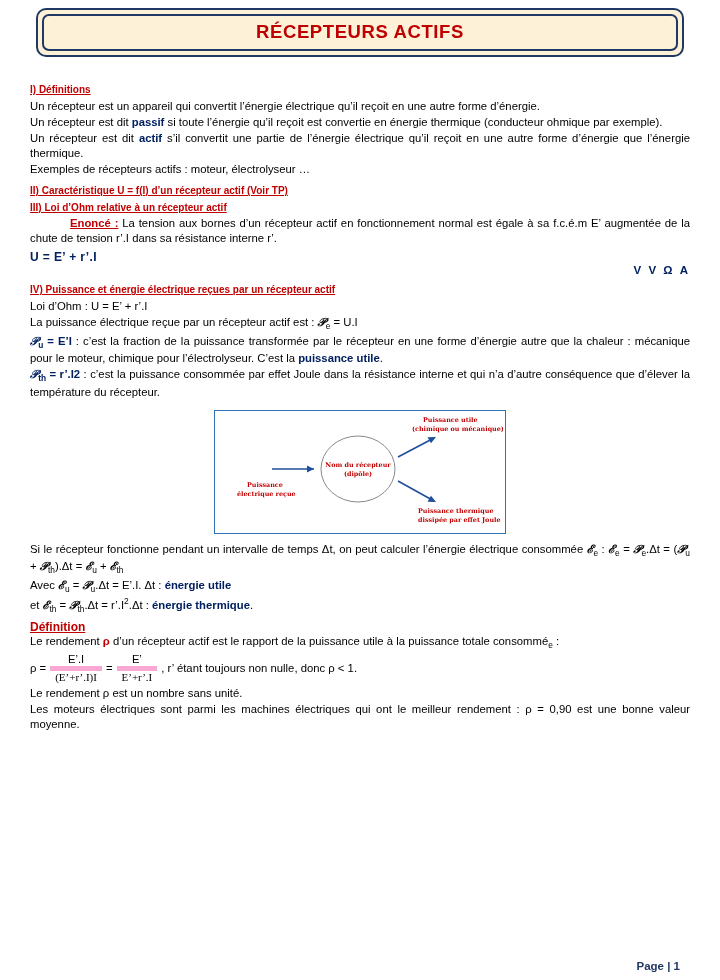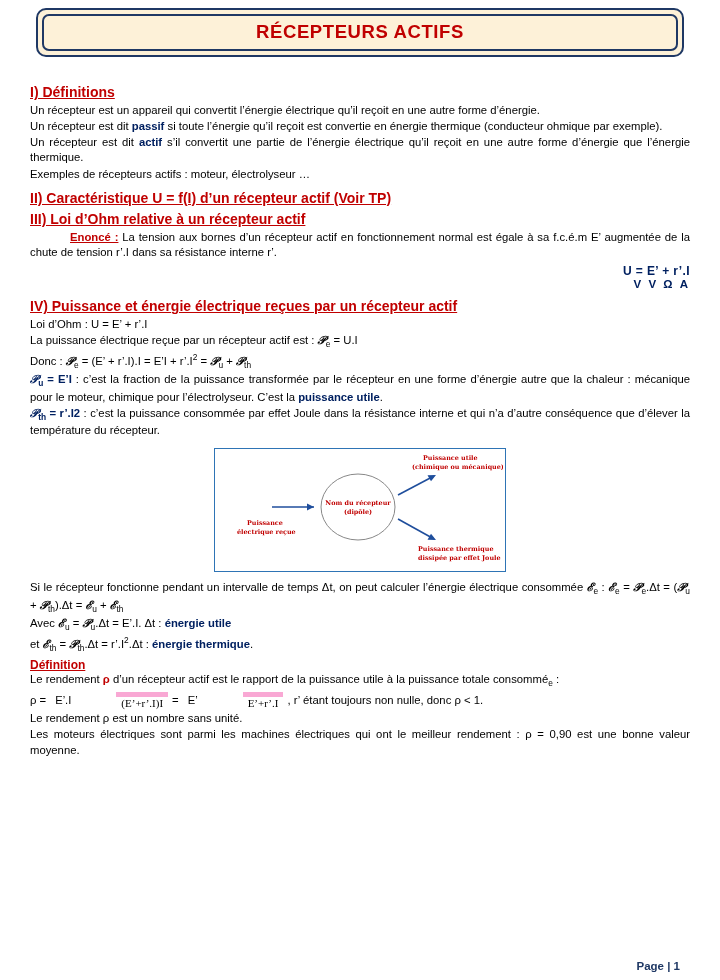--- a/index.html
+++ b/index.html
@@ -44,39 +44,39 @@
     font-size: 18.5px;
     letter-spacing: 0.6px;
   }
   
   .content {
     margin: 0 30px;
     padding-top: 6px;
   }
   h2.section {
     color: #c00000;
-    font-size: 14px;
+    font-size: 10px;
     font-weight: bold;
     margin: 8px 0 3px 0;
     text-decoration: underline;
     line-height: 1.15;
   }
   h2.section.tight { margin-top: 5px; }
   p {
     margin: 0 0 1px 0;
     text-align: justify;
     line-height: 1.34;
     font-size: 11.3px;
   }
   b.navy { color: #002060; font-weight: bold; }
   .red { color: #c00000; }
   sub { font-size: 8.4px; }
   sup { font-size: 8.4px; }
   .eq-main {
-    text-align: right;
+    text-align: left;
     font-weight: bold;
     color: #002060;
     font-size: 12px;
     margin-top: 4px;
     letter-spacing: 0.4px;
   }
   .eq-units {
     text-align: right;
     font-weight: bold;
     color: #002060;
@@ -114,26 +114,25 @@
   .figure svg { display: block; }
   
   .frac-line {
     display: flex;
     align-items: center;
     margin: 2px 0 2px 0;
     font-size: 11.3px;
   }
   .frac {
     display: inline-flex;
-    flex-direction: row;
+    flex-direction: column;
     align-items: center;
     vertical-align: middle;
     margin: 0 4px;
     line-height: 1.15;
-    gap: 40px;
   }
   .frac .num {
     padding: 0 5px 0px 5px;
     font-size: 11.2px;
   }
   .frac .den {
     border-top: 5px solid #f9a8d4;
     padding: 0px 5px 0 5px;
     font-size: 11px;
     font-family: Liberation Serif, serif;
@@ -173,21 +172,20 @@
     <p><span class="enonce">Enoncé :</span><span> La tension aux bornes d’un récepteur actif en fonctionnement normal est égale à sa f.c.é.m E’ augmentée de la chute de tension r’.I dans sa résistance interne r’.</span></p>
     <div class="eq-main">U = E’ + r’.I</div>
     <div class="eq-units">V    V     Ω A</div>
 
     <h2 class="section">IV) Puissance et énergie électrique reçues par un récepteur actif</h2>
 
     <p><span>Loi d’Ohm : U = E’ + r’.I</span></p>
 
     <p><span>La puissance électrique reçue par un récepteur actif est : </span><span class="script">𝒫</span><span><sub>e</sub> = U.I</span></p>
 
-    <p><span>Donc : </span><span class="script">𝒫</span><span><sub>e</sub> = (E’ + r’.I).I = E’I + r’.I<sup>2</sup> = </span><span class="script">𝒫</span><span><sub>u</sub> + </span><span class="script">𝒫</span><span><sub>th</sub></span></p>
 
     <p><b class="navy"><span class="script">𝒫</span><span><sub>u</sub> = E’I</span></b><span> : c’est la fraction de la puissance transformée par le récepteur en une forme d’énergie autre que la chaleur : mécanique pour le moteur, chimique pour l’électrolyseur. C’est la </span><b class="navy">puissance utile</b><span>.</span></p>
 
     <p><b class="navy"><span class="script">𝒫</span><span><sub>th</sub> = r’.I2</span></b><span> : c’est la puissance consommée par effet Joule dans la résistance interne et qui n’a d’autre conséquence que d’élever la température du récepteur.</span></p>
 
 
     <div class="figure">
       <svg width="288" height="120" viewBox="0 0 288 120" xmlns="http://www.w3.org/2000/svg">
 
         <ellipse cx="143" cy="58" rx="37" ry="33" fill="none" stroke="#888888" stroke-width="1"></ellipse>

